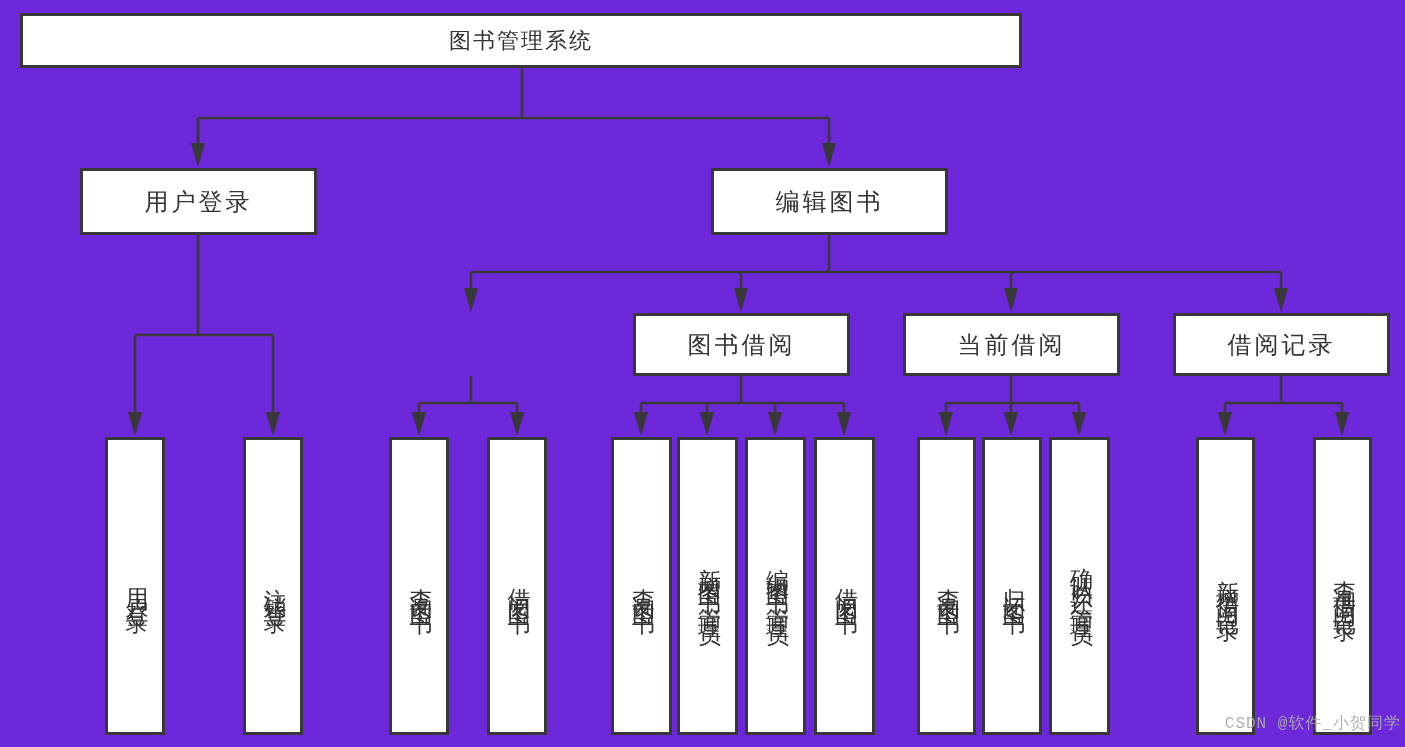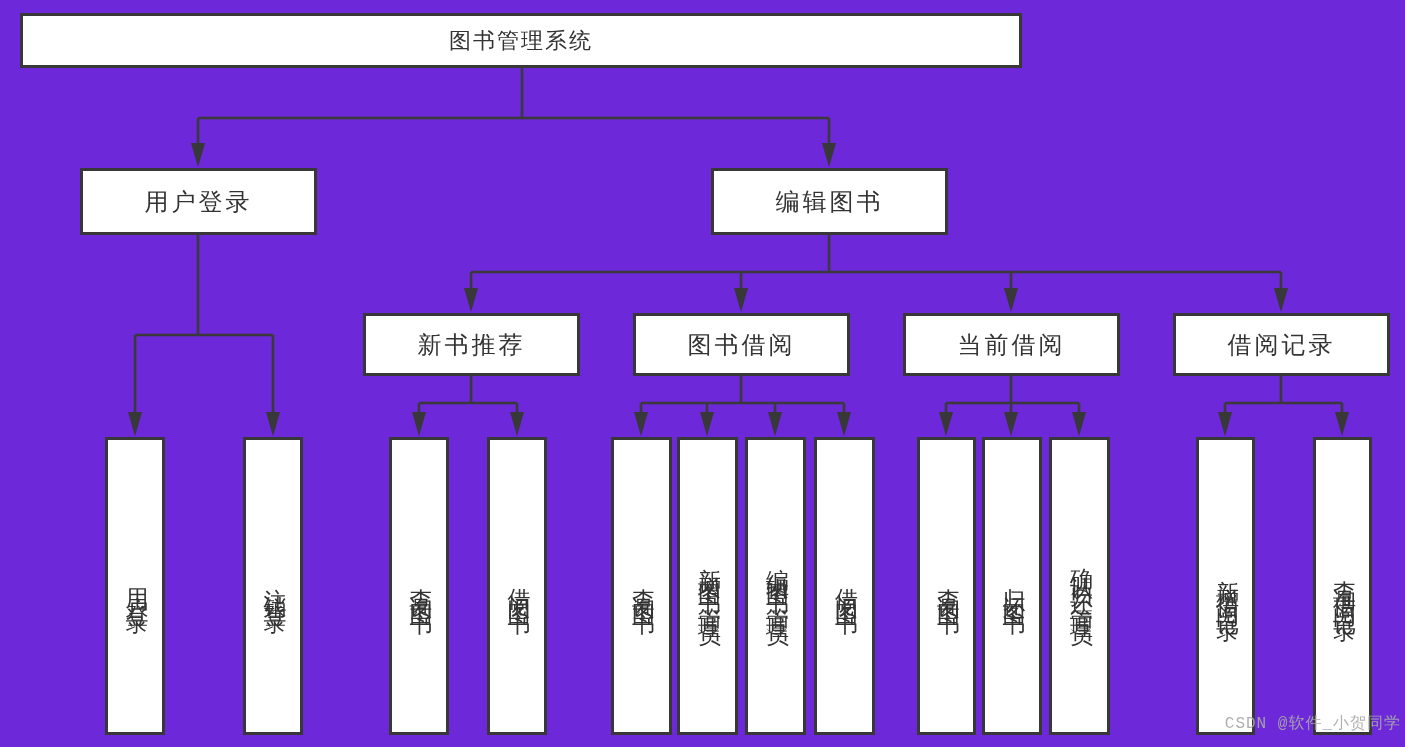--- a/index.html
+++ b/index.html
@@ -94,23 +94,20 @@
     <span class="hlabel root-label">图书管理系统</span>
   </div>
 
   <div class="box n-l2a">
     <span class="hlabel">用户登录</span>
   </div>
   <div class="box n-l2b">
     <span class="hlabel">编辑图书</span>
   </div>
 
-  <div class="box n-l3a">
-    <span class="hlabel">新书推荐</span>
-  </div>
   <div class="box n-l3b">
     <span class="hlabel">图书借阅</span>
   </div>
   <div class="box n-l3c">
     <span class="hlabel">当前借阅</span>
   </div>
   <div class="box n-l3d">
     <span class="hlabel">借阅记录</span>
   </div>
 

